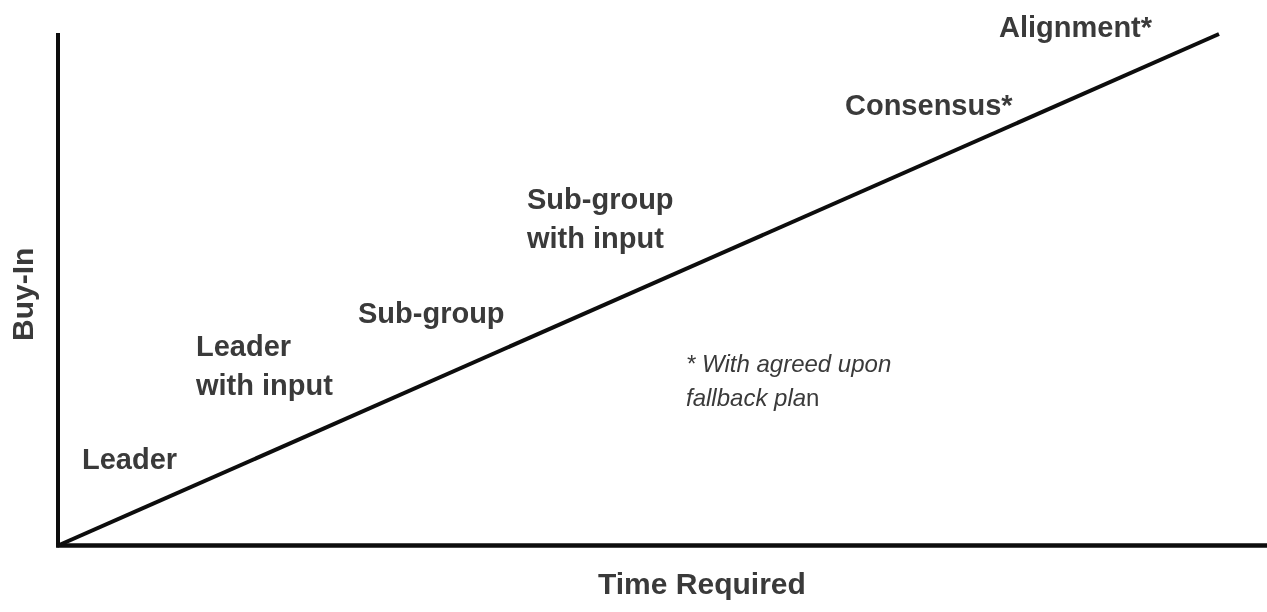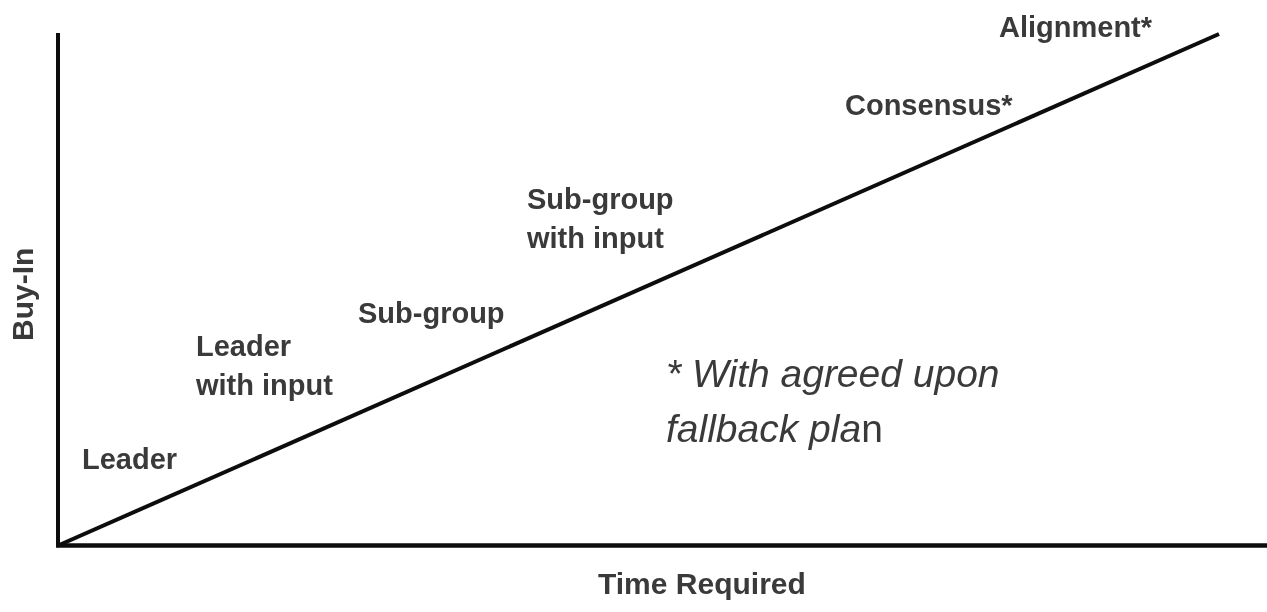--- a/index.html
+++ b/index.html
@@ -45,23 +45,23 @@
     position: absolute;
     left: 598px;
     top: 567px;
     font-weight: 700;
     font-size: 30px;
     white-space: nowrap;
     color: #3a3a3a;
   }
   .footnote {
     position: absolute;
-    left: 666px;
+    left: 686px;
     top: 347px;
-    font-size: 39px;
+    font-size: 24px;
     line-height: 1.4;
     white-space: pre-line;
     color: #3a3a3a;
   }
   .fn-italic { font-style: italic; white-space: pre-line; }
   .fn-regular { font-style: normal; }
 </style>
 </head>
 <body>
 

